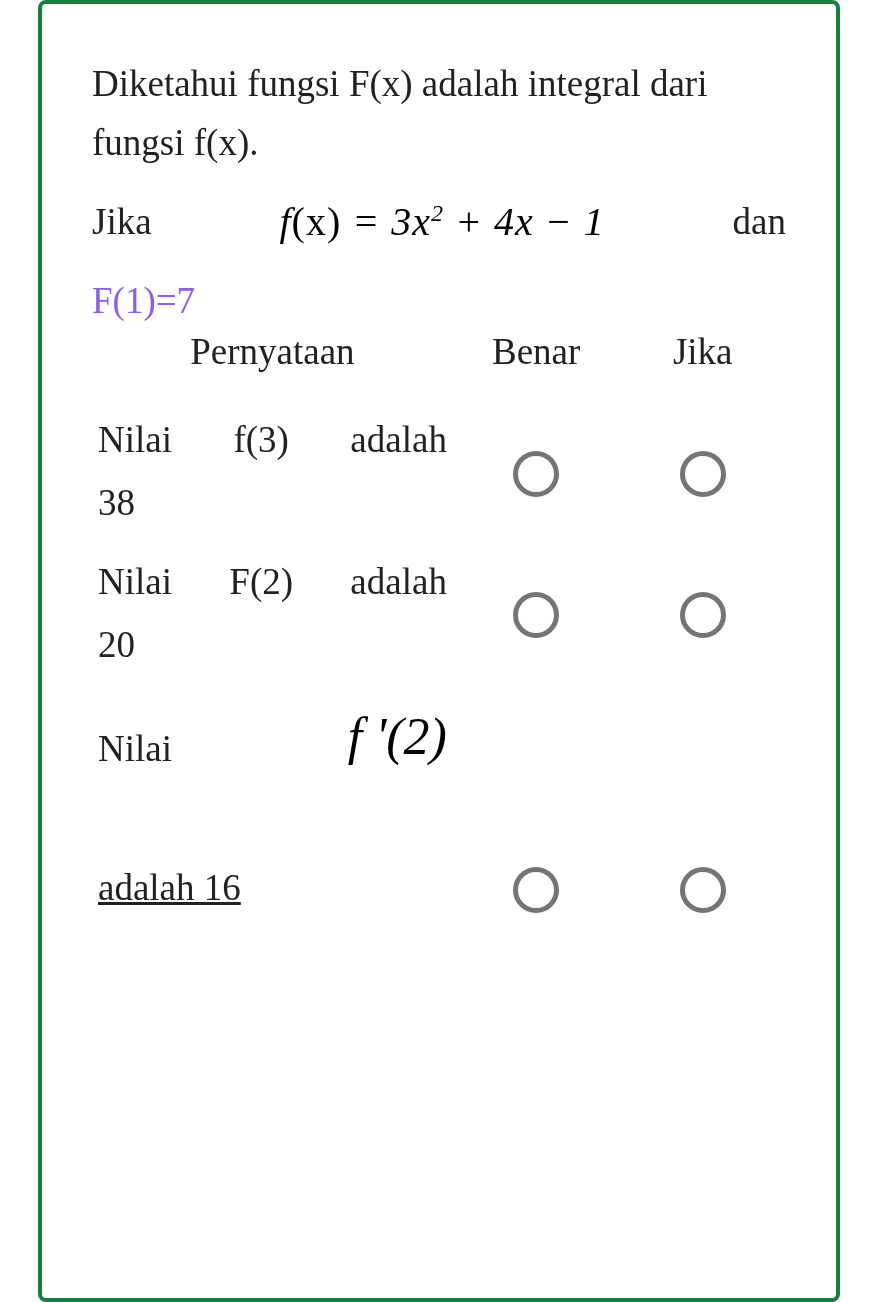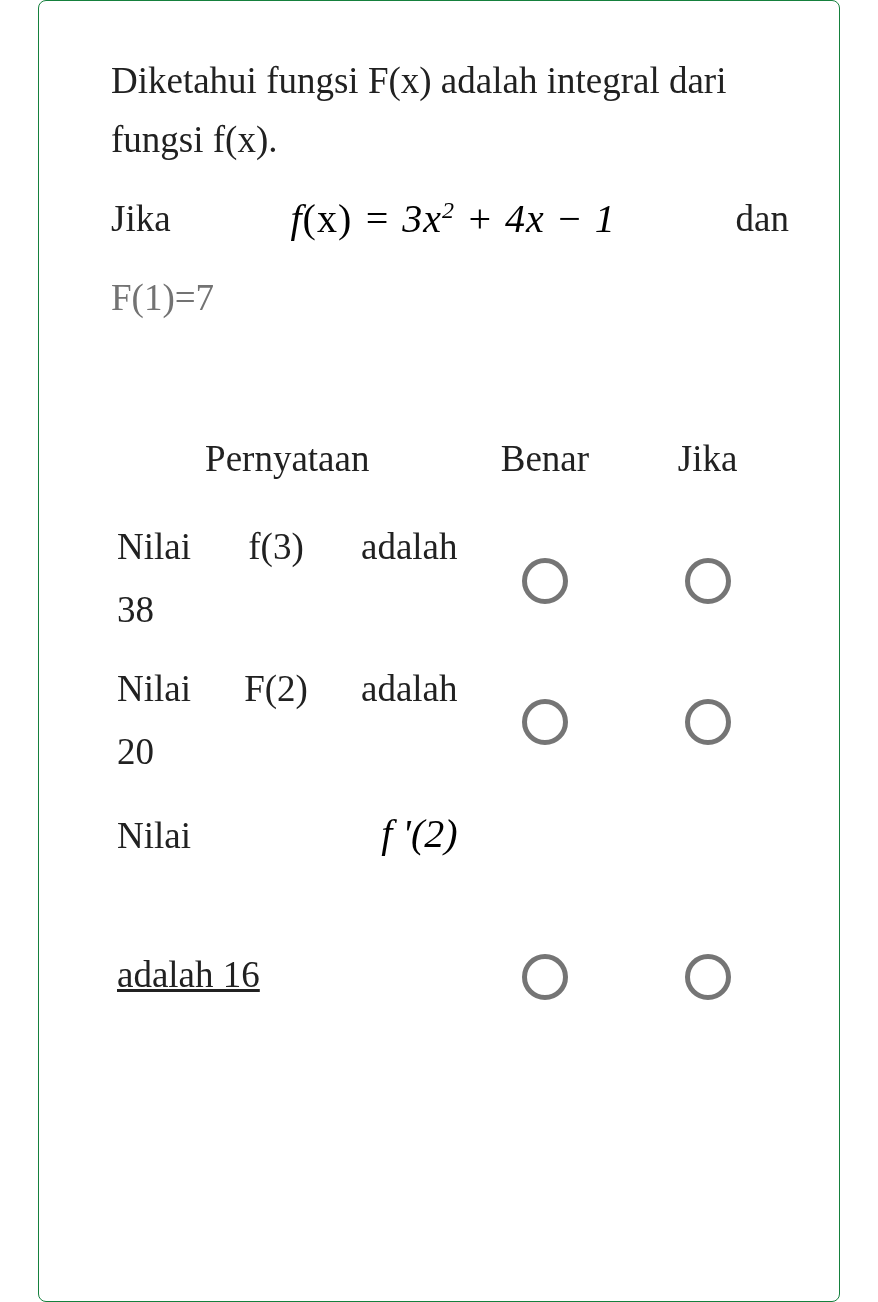--- a/index.html
+++ b/index.html
@@ -3,24 +3,24 @@
   <meta charset="utf-8">
   <style>
     * { margin:0; padding:0; box-sizing:border-box; }
     body {
       font-family: "Times New Roman", Times, serif;
       background:#fff;
       width:878px;
       height:1302px;
     }
     .card {
-      border:1px solid #15803d;
+      border:4px solid #15803d;
       border-radius:8px;
       margin:0 38px;
-      padding:50px 50px 80px 72px;
+      padding:50px 50px 80px 50px;
       height:1302px;
     }
     .para {
       font-size:37px;
       color:#212121;
       line-height:1.6;
       margin-bottom:26px;
     }
     .jika-line {
       display:flex;
@@ -34,22 +34,21 @@
     .jika-line .word { font-size:37px; }
     .formula {
       font-style:italic;
       font-size:40px;
       color:#000;
       letter-spacing:1px;
     }
     .sup { font-size:24px; vertical-align:super; font-style:italic; }
     .cond {
       font-size:37px;
-      color:#737373;
-      margin-bottom:110px;
+      color:#8b5cf6;
     }
     table.tf {
       width:100%;
       border-collapse:collapse;
       font-size:37px;
       color:#212121;
     }
     table.tf th { font-weight:normal; padding:8px 6px 28px 6px; }
     table.tf th.stmt { text-align:center; width:52%; }
     table.tf th.opt { text-align:center; width:24%; }
@@ -60,21 +59,21 @@
       display:inline-block;
       width:46px; height:46px;
       border:5px solid #757575;
       border-radius:50%;
       vertical-align:middle;
       cursor:pointer;
     }
     .stmt-inner { display:block; text-align:justify; text-align-last:justify; }
     .stmt-last { display:block; text-align-last:left; }
     .inline-math {
-      font-style:italic; font-size:40px; color:#000;
+      font-style:italic; font-size:52px; color:#000;
       display:inline-block; vertical-align:middle;
     }
     td.stmt .row3-wrap { text-align:left; text-align-last:left; }
     td.stmt .row3-first { display:flex; justify-content:space-between; align-items:flex-end; }
     td.stmt .row3-first .nilai { flex:0 0 auto; }
     td.stmt .row3-first .math { flex:0 0 auto; }
     .spacer-row td { height:60px; }
   </style>
 </head>
 <body>

